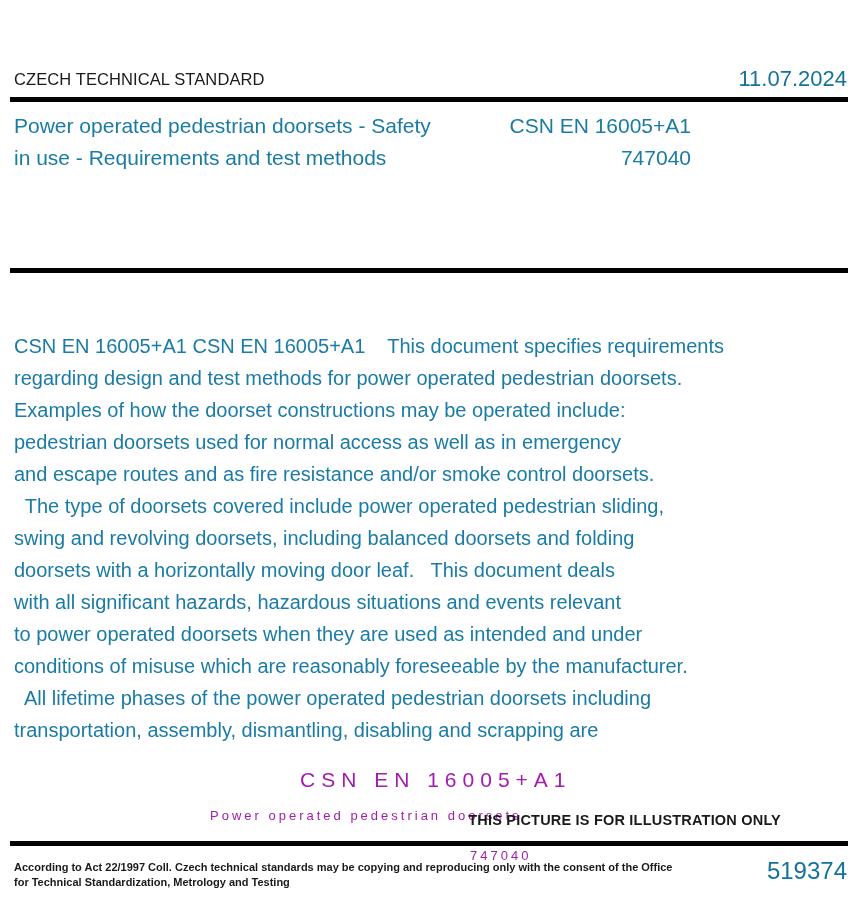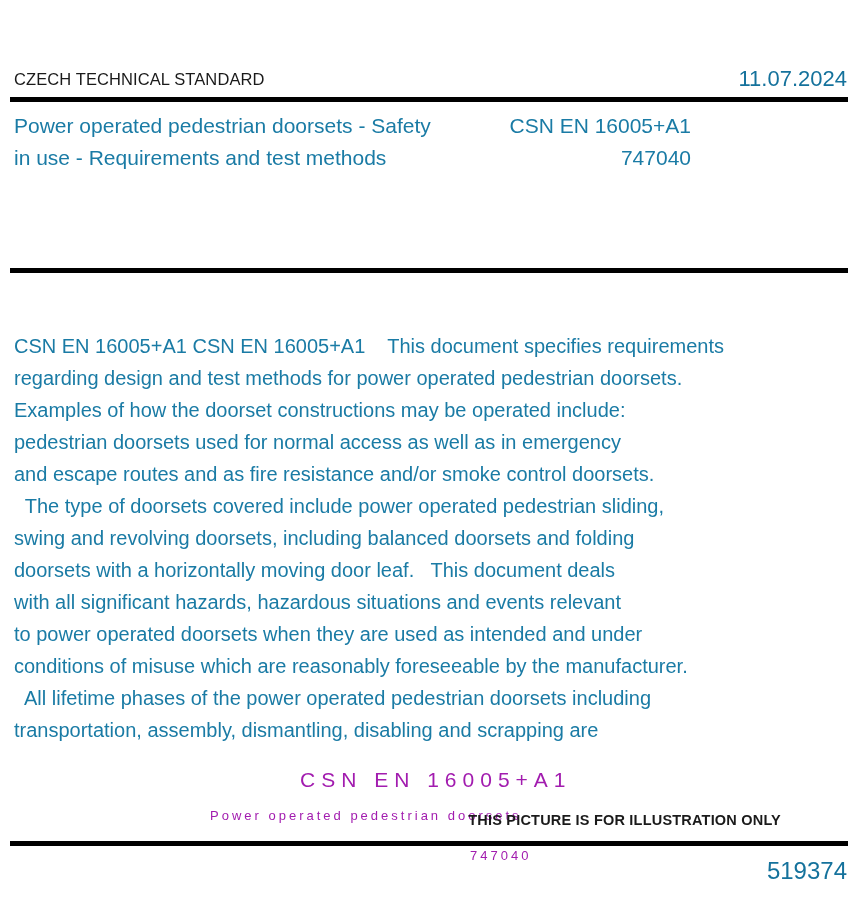--- a/index.html
+++ b/index.html
@@ -219,16 +219,20 @@
     <p>conditions of misuse which are reasonably foreseeable by the manufacturer.</p>
     <p>  All lifetime phases of the power operated pedestrian doorsets including</p>
     <p>transportation, assembly, dismantling, disabling and scrapping are</p>
   </div>
 
   <div class="illustration-note">THIS PICTURE IS FOR ILLUSTRATION ONLY</div>
 
   <div class="rule rule-bottom"></div>
 
   <div class="footer">
+    <div class="footer-disclaimer">
+      <div>According to Act 22/1997 Coll. Czech technical standards may be copying and reproducing only with the consent of the Office</div>
+      <div>for Technical Standardization, Metrology and Testing</div>
+    </div>
     <div class="footer-code">519374</div>
   </div>
 
 </div>
 
 </body></html>

